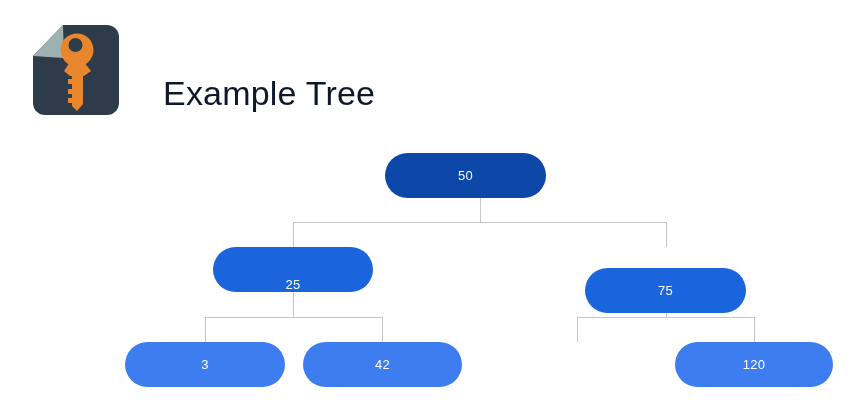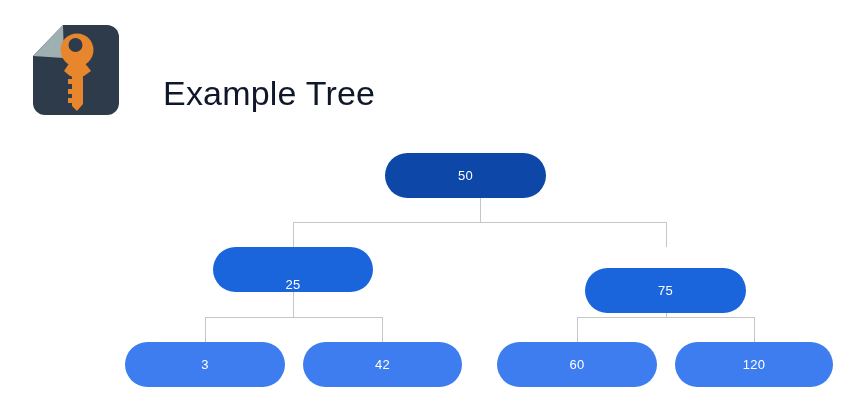--- a/index.html
+++ b/index.html
@@ -103,21 +103,18 @@
   </div>
 
   <div class="node n-3" style="background-color: rgb(61, 125, 239);">
     <span>3</span>
   </div>
 
   <div class="node n-42" style="background-color: rgb(61, 125, 239); text-align: right;">
     <span>42</span>
   </div>
 
-  <div class="node n-60" style="background-color: rgb(61, 125, 239);">
-    <span>60</span>
-  </div>
 
   <div class="node n-120" style="background-color: rgb(61, 125, 239);">
     <span>120</span>
   </div>
 
 </div>
 
 </body></html>

